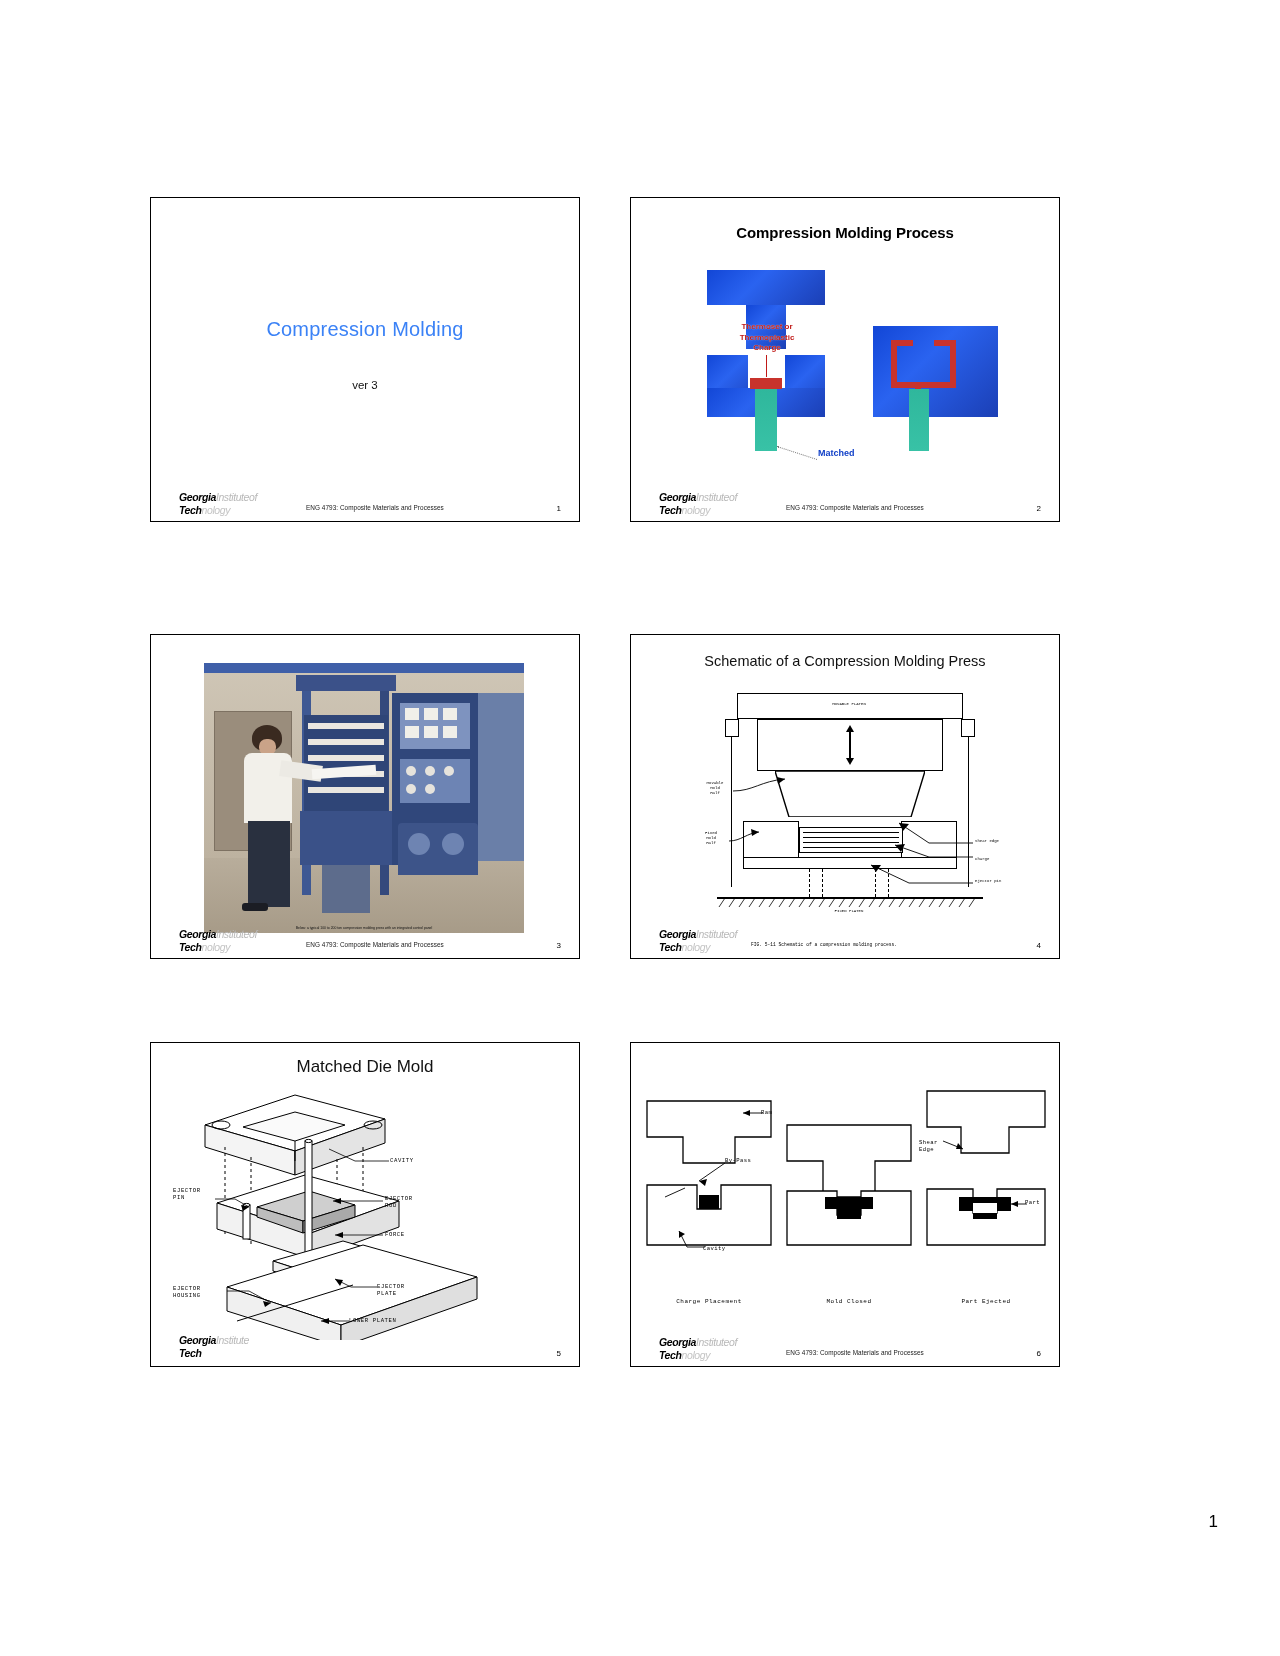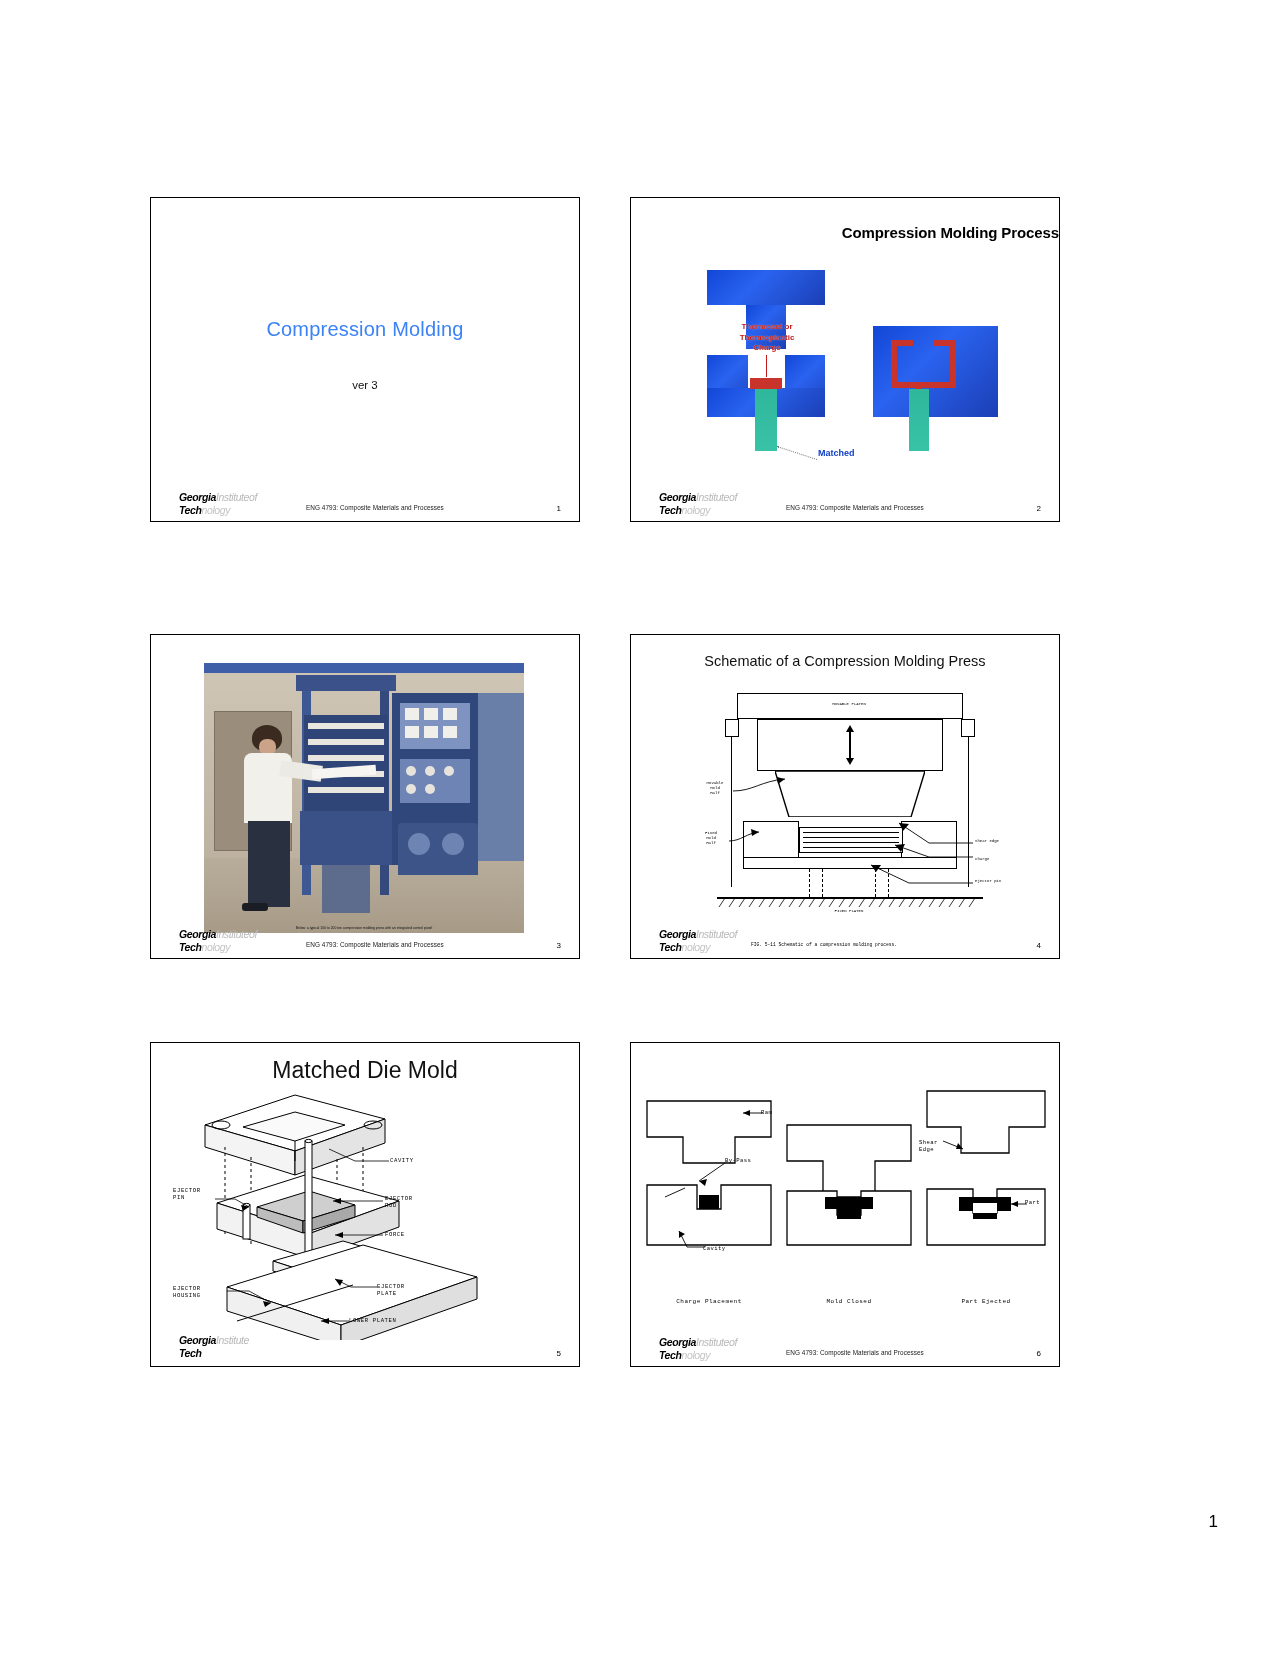--- a/index.html
+++ b/index.html
@@ -72,21 +72,21 @@
   .s1-sub {
     position:absolute; top:181px; left:0; right:0;
     text-align:center;
     font-size:11.5px;
     color:#111;
   }
 
   
   .s2-title {
     position:absolute; top:26px; left:0; right:0;
-    text-align:right;
+    text-align:center;
     font-weight:bold;
     font-size:15px;
     letter-spacing:-0.1px;
     color:#000;
   }
   .s2-canvas {
     position:absolute; top:62px; left:62px;
     width:312px; height:225px;
   }
   .blk {
@@ -160,21 +160,21 @@
     font-family:"Liberation Mono", monospace;
     font-size:4.6px;
     color:#000;
     white-space:nowrap;
   }
 
   
   .s5-title {
     position:absolute; top:14px; left:0; right:0;
     text-align:center;
-    font-size:23px;
+    font-size:17px;
     color:#111;
   }
   .s5-canvas { position:absolute; top:42px; left:26px; width:385px; height:255px; }
   .t5 {
     position:absolute;
     font-family:"Liberation Mono", monospace;
     font-size:5.6px;
     line-height:7px;
     letter-spacing:0.6px;
     color:#000;

